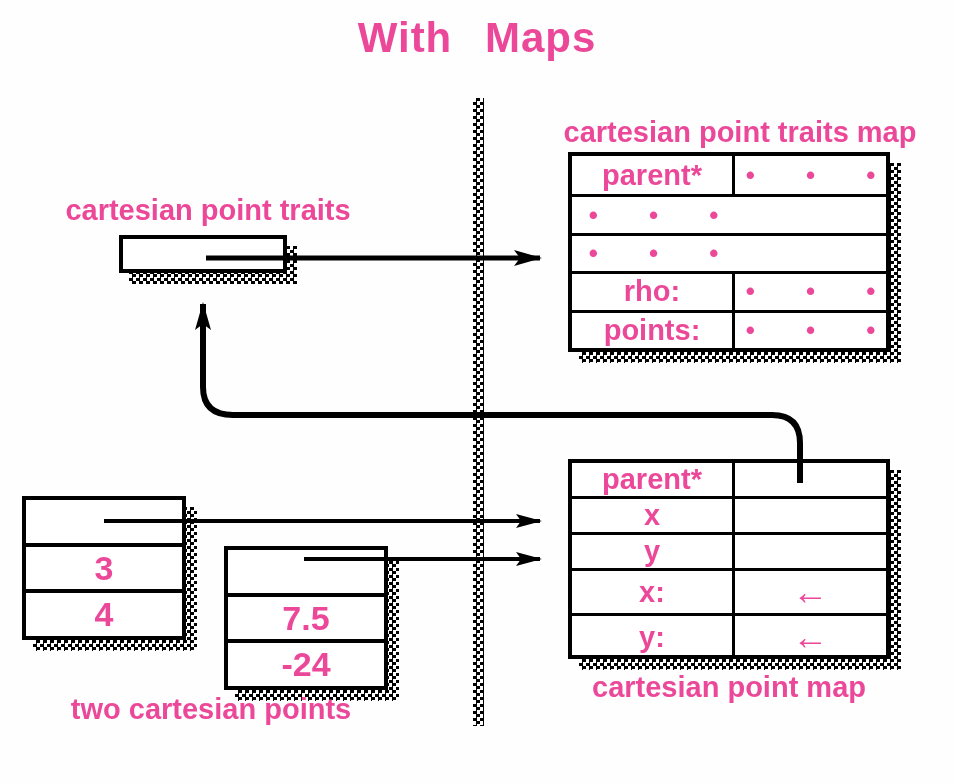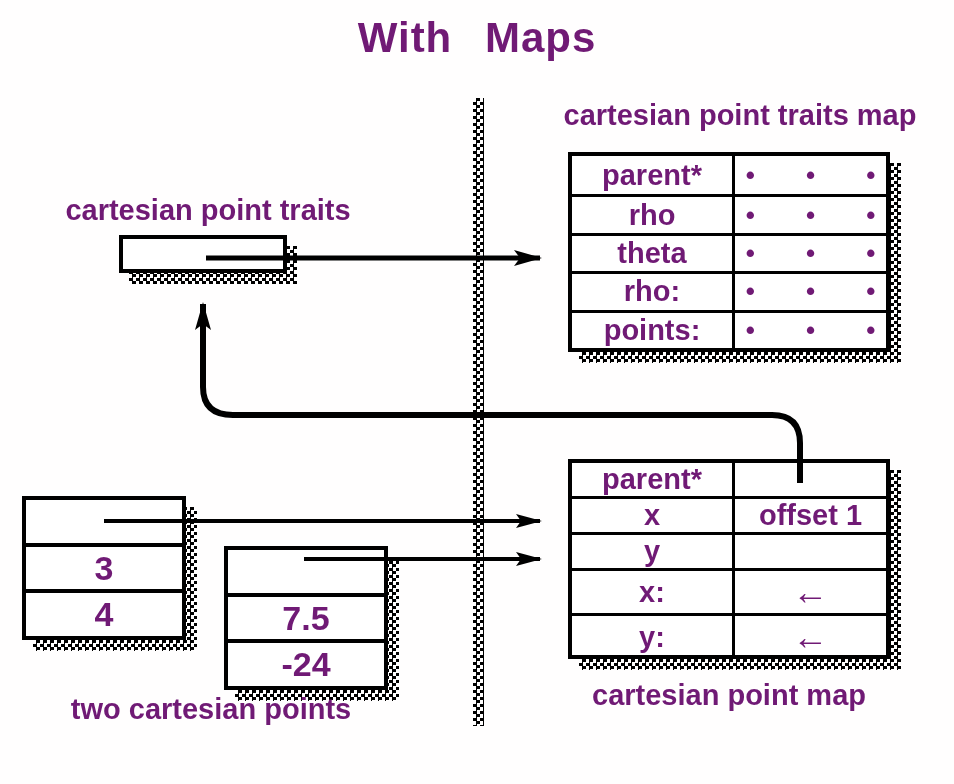--- a/index.html
+++ b/index.html
@@ -1,39 +1,39 @@
 <!DOCTYPE html>
 <html><head>
 <meta charset="utf-8">
 <style>
   html,body { margin:0; padding:0; background:#ffffff; }
   .canvas {
     position:relative; width:954px; height:784px; background:#fffefe;
-    font-family:"Liberation Sans","DejaVu Sans",sans-serif; color:#701a75;
+    font-family:"Liberation Sans","DejaVu Sans",sans-serif; color:#ec4899;
     overflow:hidden;
   }
 
   
   .checker {
     background-image: conic-gradient(#000 0 25%, transparent 0 50%, #000 0 75%, transparent 0);
     background-size: 7px 7px;
   }
 
   .title {
     position:absolute; left:0; top:14px; width:954px; text-align:center;
     font-size:42px; font-weight:bold; word-spacing:20px; letter-spacing:1px;
   }
 
   .divider { position:absolute; left:473px; top:98px; width:11px; height:628px; z-index:1; }
 
   .lbl { position:absolute; font-size:29px; font-weight:bold; text-align:center; z-index:4; white-space:nowrap; }
   .lbl-traits    { left:46px;  top:194px; width:324px; }
-  .lbl-traitsmap { left:534px; top:99px;  width:412px; }
+  .lbl-traitsmap { left:534px; top:116px;  width:412px; }
   .lbl-points    { left:46px;  top:693px; width:330px; }
-  .lbl-pointmap  { left:564px; top:671px; width:330px;margin-top:8px; }
+  .lbl-pointmap  { left:564px; top:671px; width:330px; }
 
   .shadow { position:absolute; z-index:1; }
 
   
   .obox {
     position:absolute; background:#fff; border:4px solid #000; box-sizing:border-box;
     display:flex; flex-direction:column; z-index:2;
   }
   .obox .slot {
     flex:1 1 0; display:flex; align-items:center; justify-content:center;
@@ -77,46 +77,43 @@
     <div class="slot"></div>
   </div>
 
   <div class="shadow checker" style="left:579px; top:163px; width:322px; height:200px;"></div>
   <div class="map-table" style="left:568px; top:152px; width:322px; height:200px;">
     <div class="mrow">
       <div class="mcell mlabel">parent*</div>
       <div class="mcell dots">• • •</div>
     </div>
     <div class="mrow">
-      <div class="mcell mlabel">rho</div>
       <div class="mcell dots">• • •</div>
     </div>
     <div class="mrow">
-      <div class="mcell mlabel">theta</div>
       <div class="mcell dots">• • •</div>
     </div>
     <div class="mrow">
       <div class="mcell mlabel">rho:</div>
       <div class="mcell dots">• • •</div>
     </div>
     <div class="mrow">
       <div class="mcell mlabel">points:</div>
       <div class="mcell dots">• • •</div>
     </div>
   </div>
 
   <div class="shadow checker" style="left:579px; top:470px; width:322px; height:200px;"></div>
   <div class="map-table" style="left:568px; top:459px; width:322px; height:200px;">
     <div class="mrow">
       <div class="mcell mlabel">parent*</div>
       <div class="mcell"></div>
     </div>
     <div class="mrow">
       <div class="mcell mlabel">x</div>
-      <div class="mcell">offset 1</div>
     </div>
     <div class="mrow">
       <div class="mcell mlabel">y</div>
     </div>
     <div class="mrow">
       <div class="mcell mlabel">x:</div>
       <div class="mcell backarrow">←</div>
     </div>
     <div class="mrow">
       <div class="mcell mlabel">y:</div>

